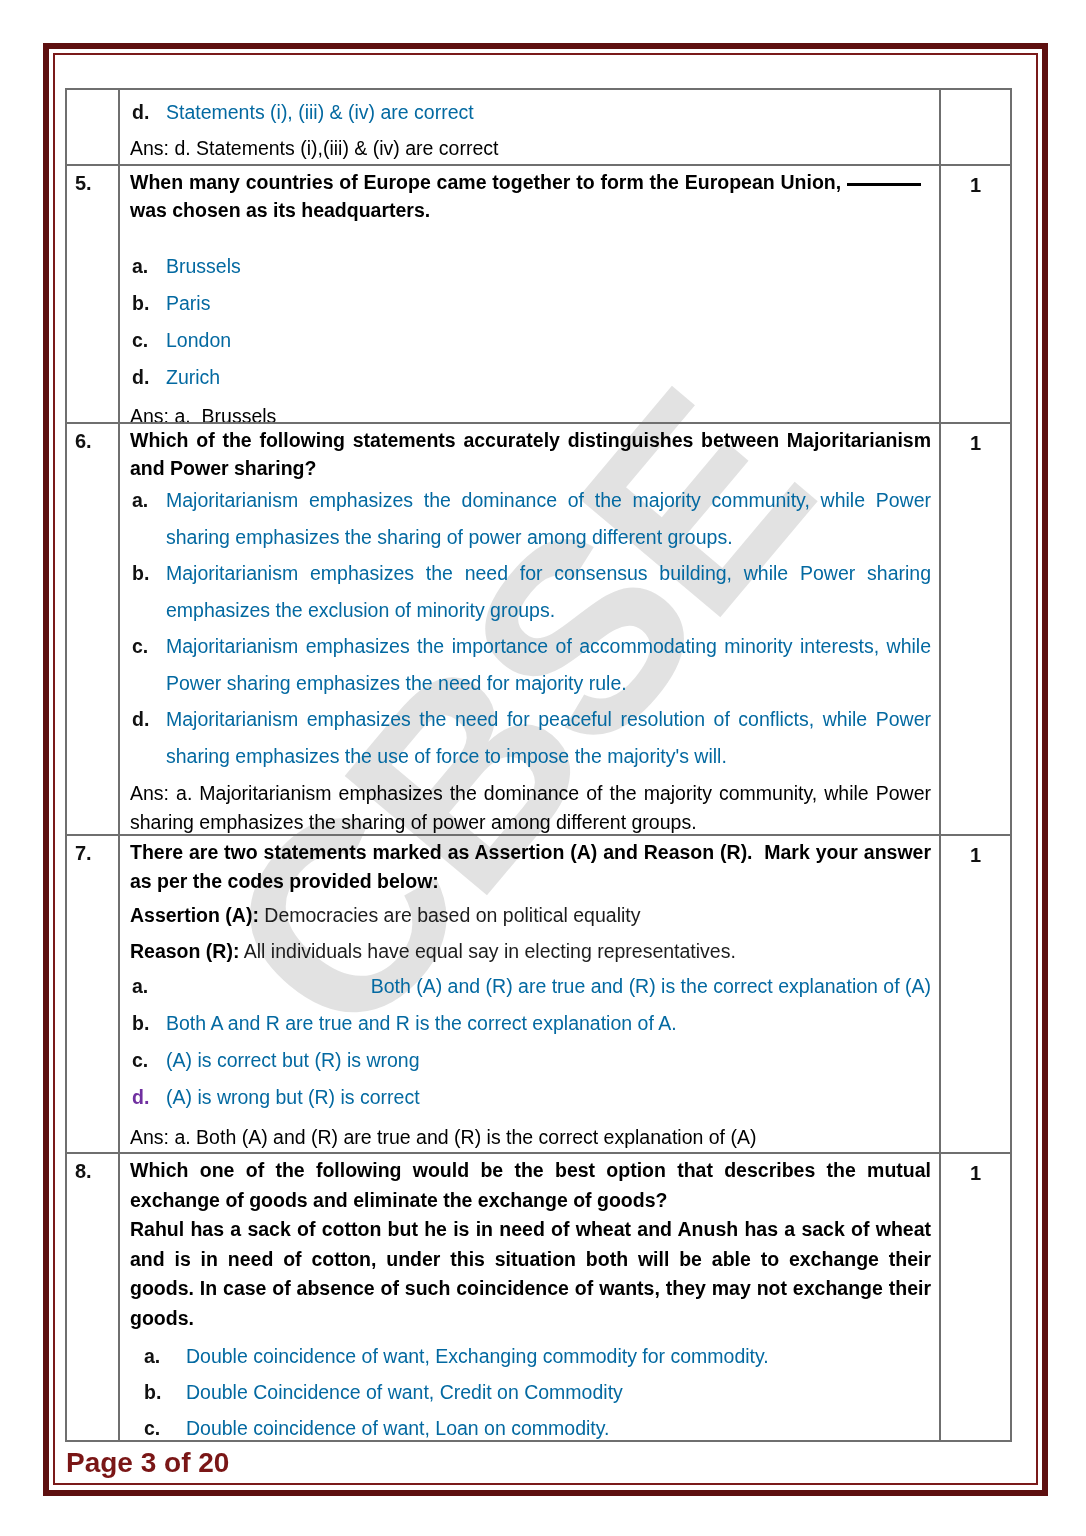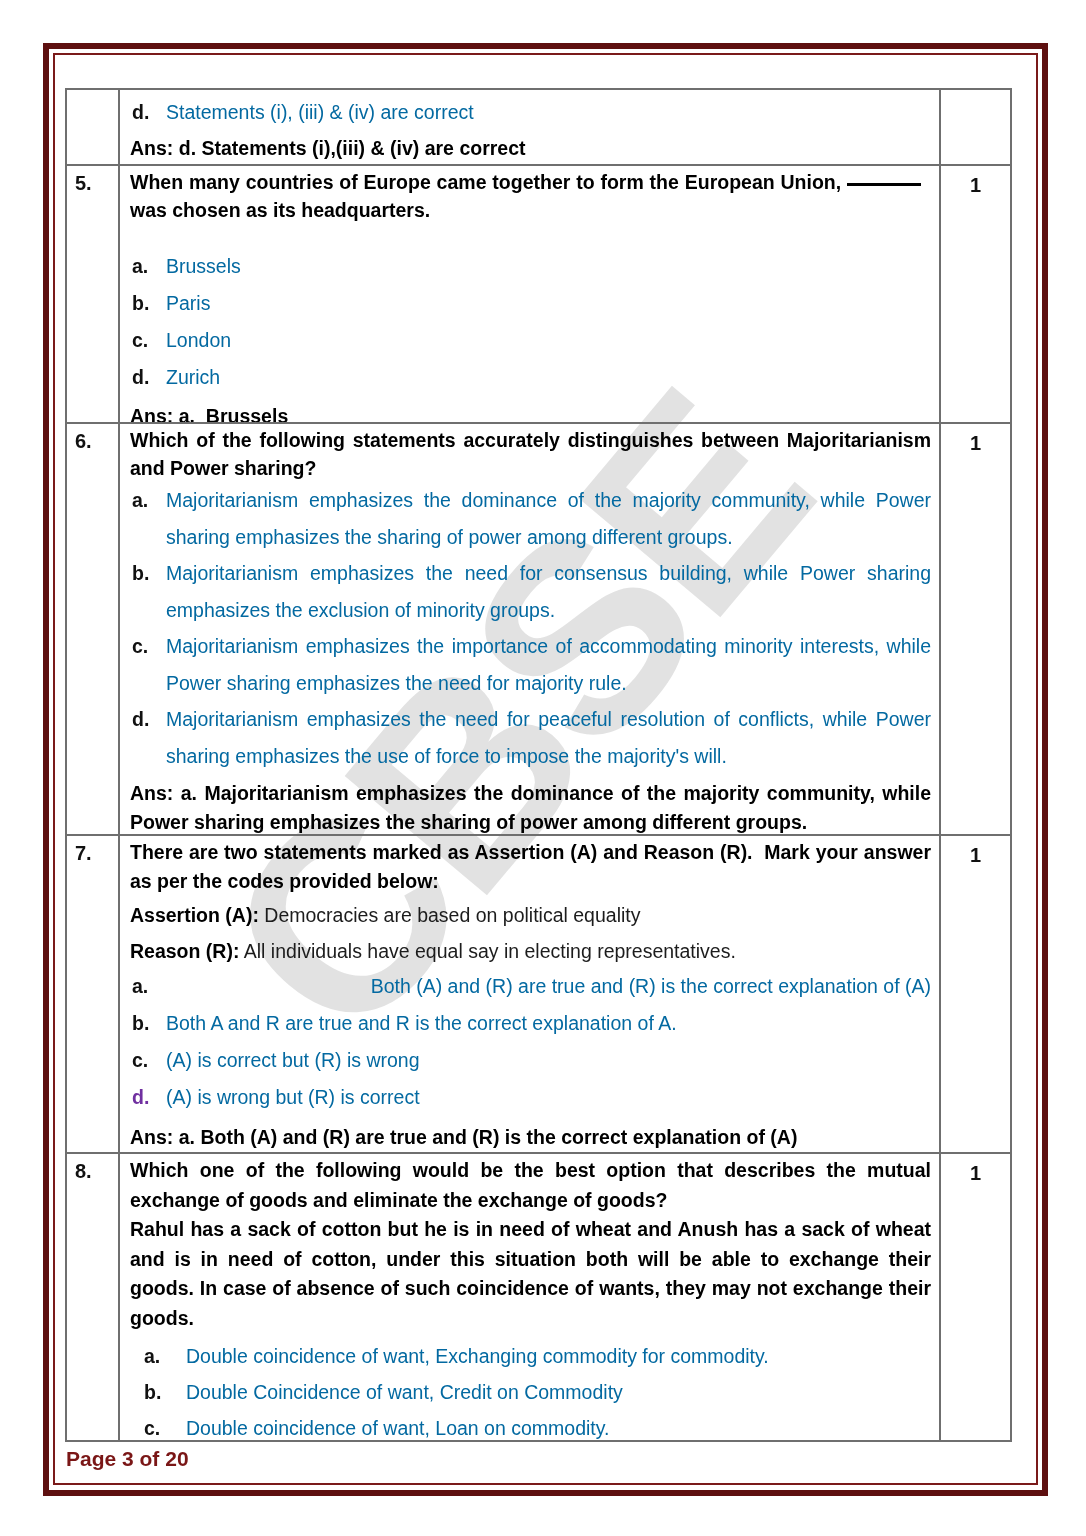--- a/index.html
+++ b/index.html
@@ -49,32 +49,32 @@
   }
   .stem{font-weight:bold;color:#000;line-height:29px;text-align:justify;}
   .stem.tight{line-height:28px;}
   .para{line-height:29px;text-align:justify;}
   .opts{margin-top:10px;}
   .opt{display:flex;line-height:37px;}
   .opt-tight .opt{line-height:36.5px;}
   .opt-label{flex:0 0 34px;font-weight:bold;color:#111;padding-left:2px;}
   .opt-label.purple{color:#7030a0;}
   .opt-text{flex:1 1 auto;text-align:justify;color:#0369a1;}
-  .answer{font-weight:bold;color:#000;line-height:29px;}
+  .answer{font-weight:normal;color:#000;line-height:29px;}
   .answer.justify{text-align:justify;}
   .blank{
     display:inline-block;width:74px;height:4px;border-bottom:3px solid #000;
     margin-right:10px;transform:translateY(-3px);
   }
   .ab-label{font-weight:bold;color:#000000;}
   
   .footer{
     position:absolute;left:66px;right:76px;top:1447px;z-index:2;
     display:flex;justify-content:space-between;align-items:center;
-    font-weight:bold;font-size:21px;color:#7a1616;
+    font-weight:bold;font-size:28px;color:#7a1616;
   }
 </style>
 </head>
 <body>
 
 <div class="page-clip">
   <div class="watermark">CBSE</div>
 </div>
 
 <div class="frame-outer"></div>

